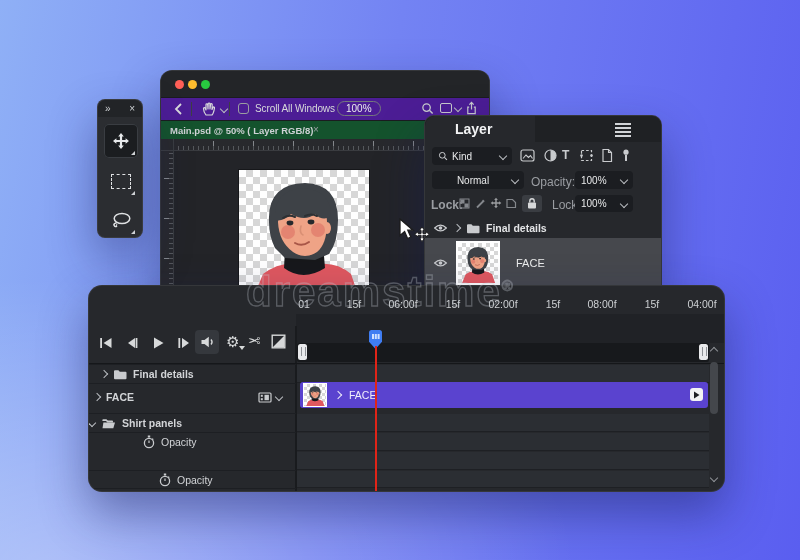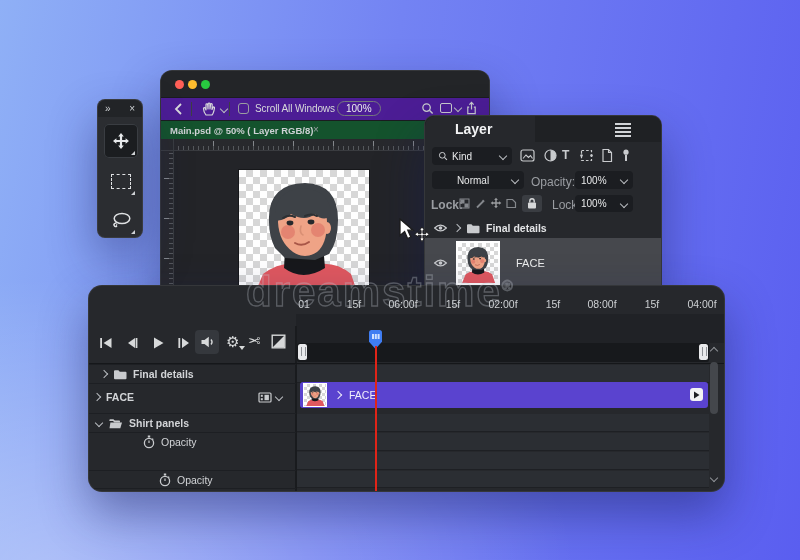--- a/index.html
+++ b/index.html
@@ -442,21 +442,21 @@
   <div class="trow" style="top:97px;height:27px;padding-left:5px">
     <i class="chv right"></i>
     <span style="font-weight:bold">FACE</span>
     <span style="position:absolute;right:14px;display:flex;align-items:center;gap:4px">
       <svg width="14" height="11">
           <use href="#i-film"></use>
         </svg>
         <i class="chv down"></i>
       </span>
   </div>
-  <div class="trow" style="top:127px;height:19px;padding-left:7px">
+  <div class="trow" style="top:127px;height:19px;">
     <i class="chv down"></i>
     <svg width="15" height="11">
         <use href="#i-folder-open"></use>
       </svg>
     <span style="font-weight:bold">Shirt panels</span>
   </div>
   <div class="trow" style="top:146px;height:19px;padding-left:54px">
     <svg width="12" height="14">
         <use href="#i-watch"></use>
       </svg>

